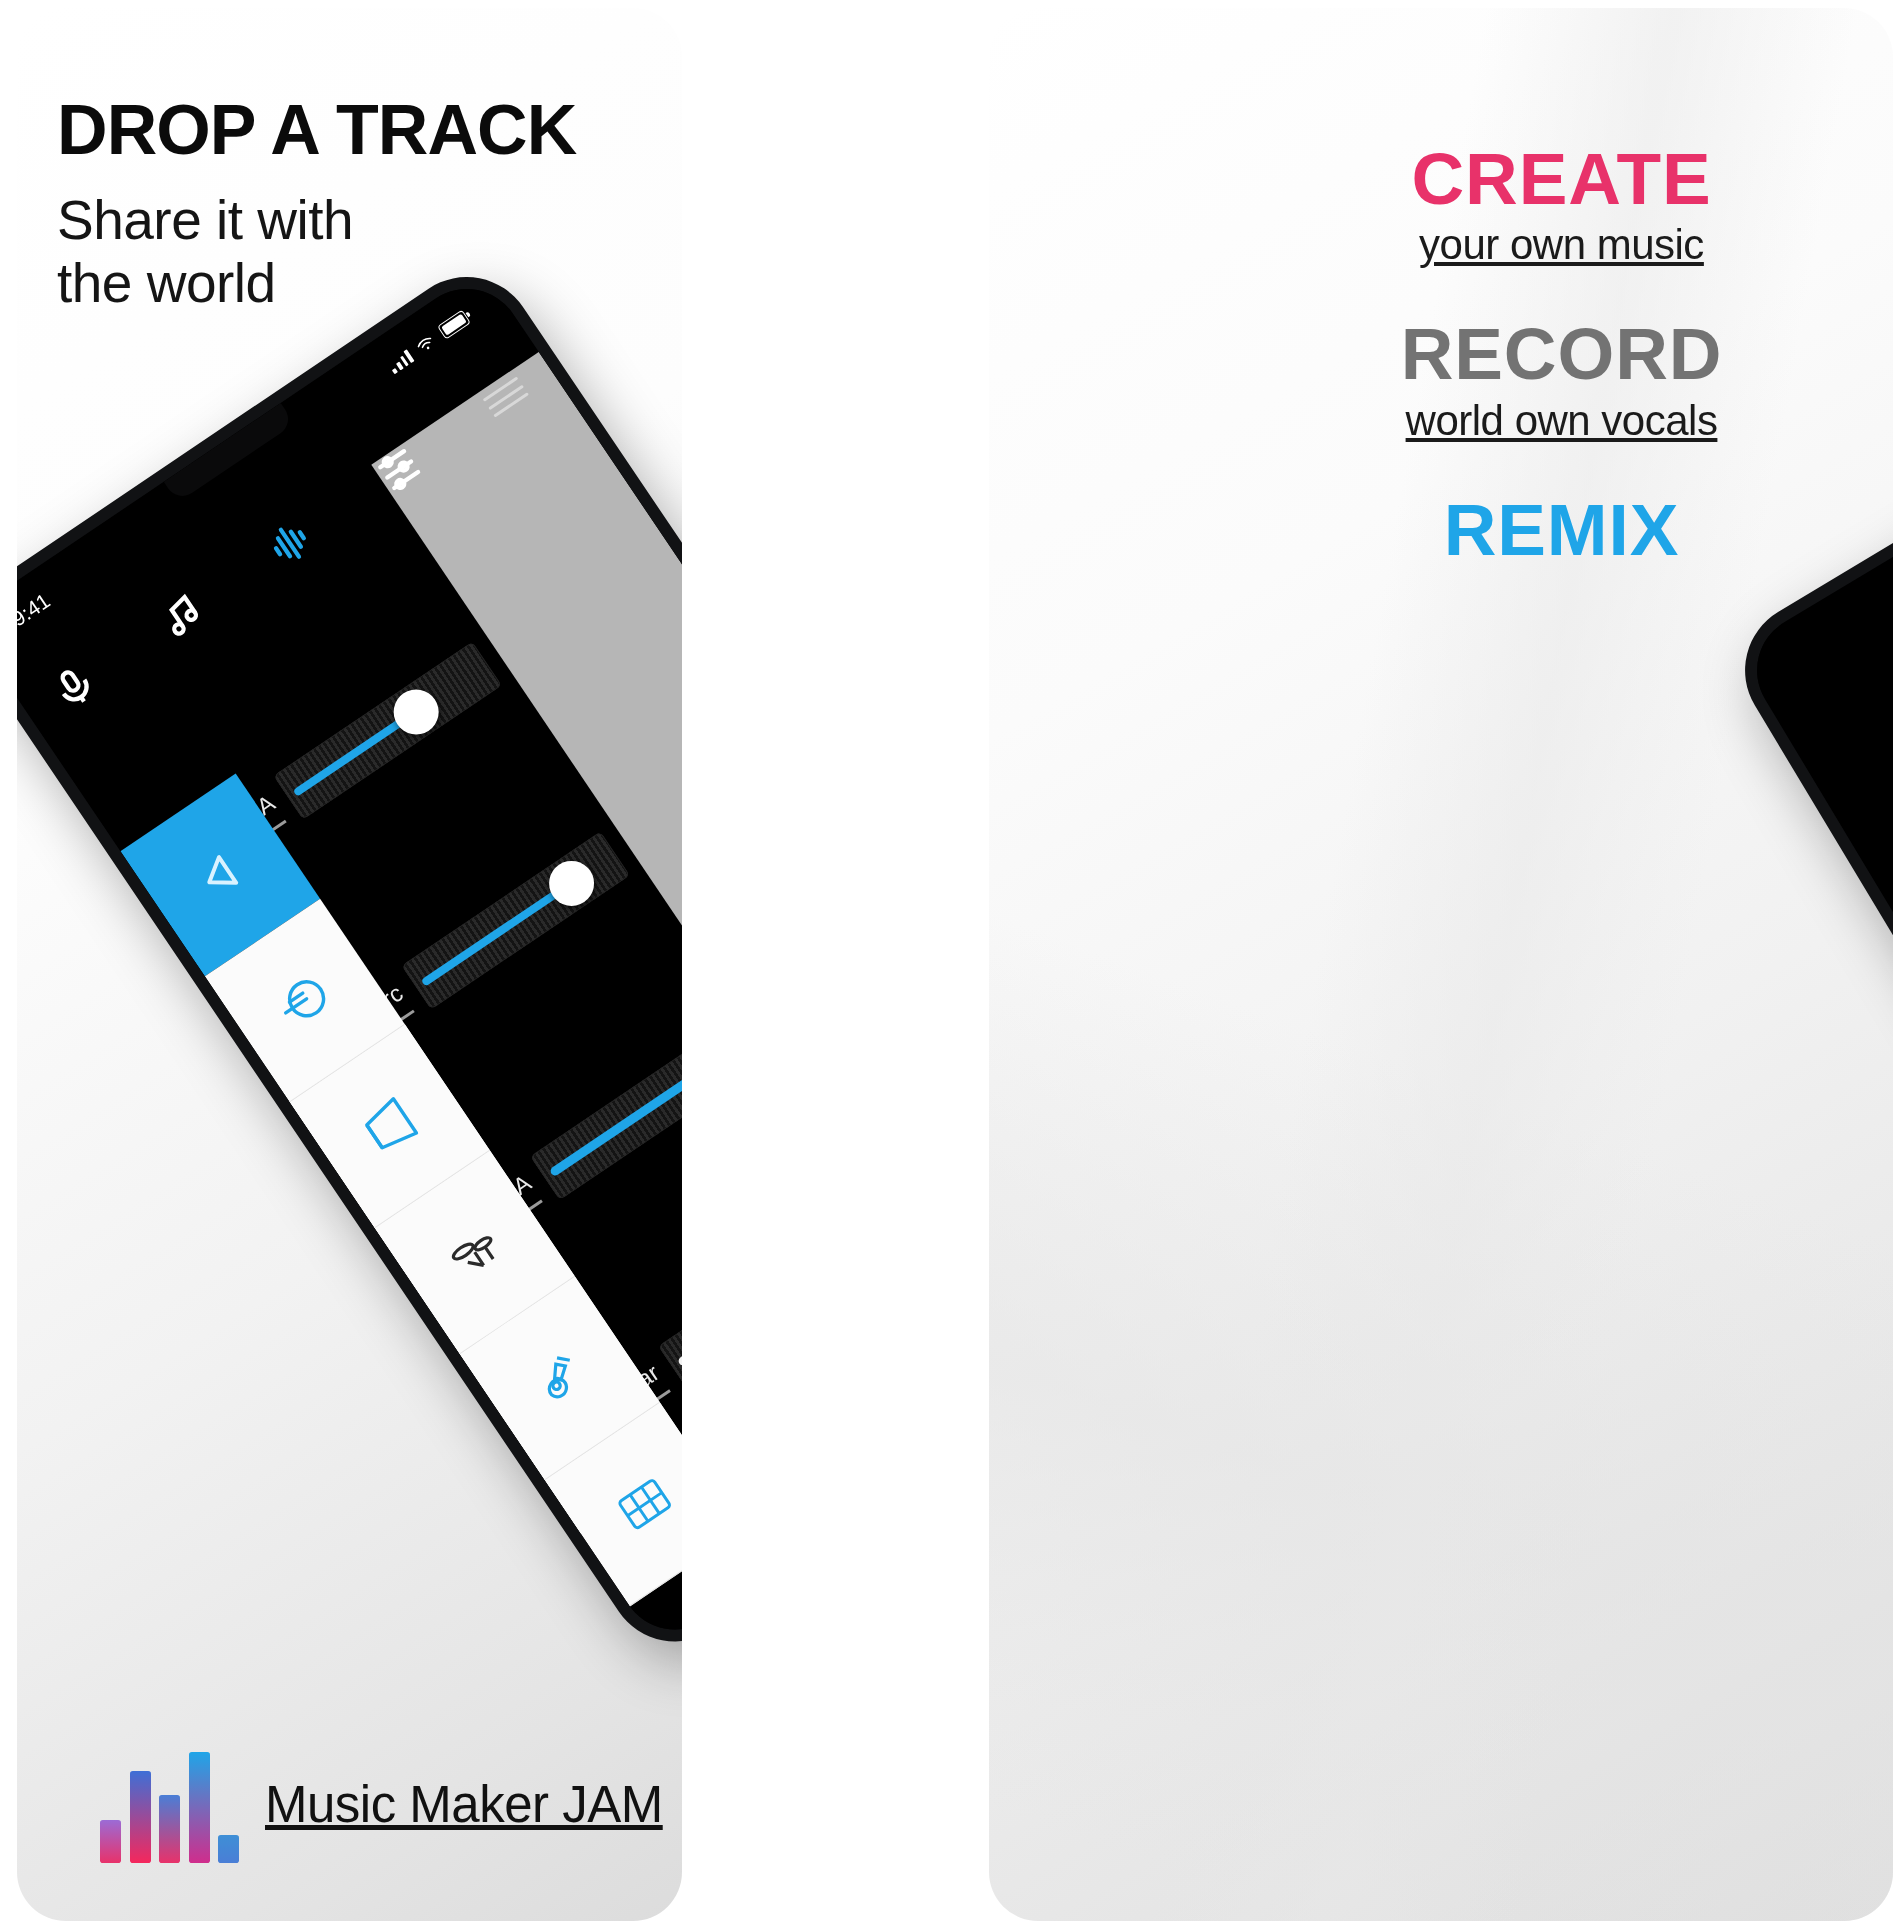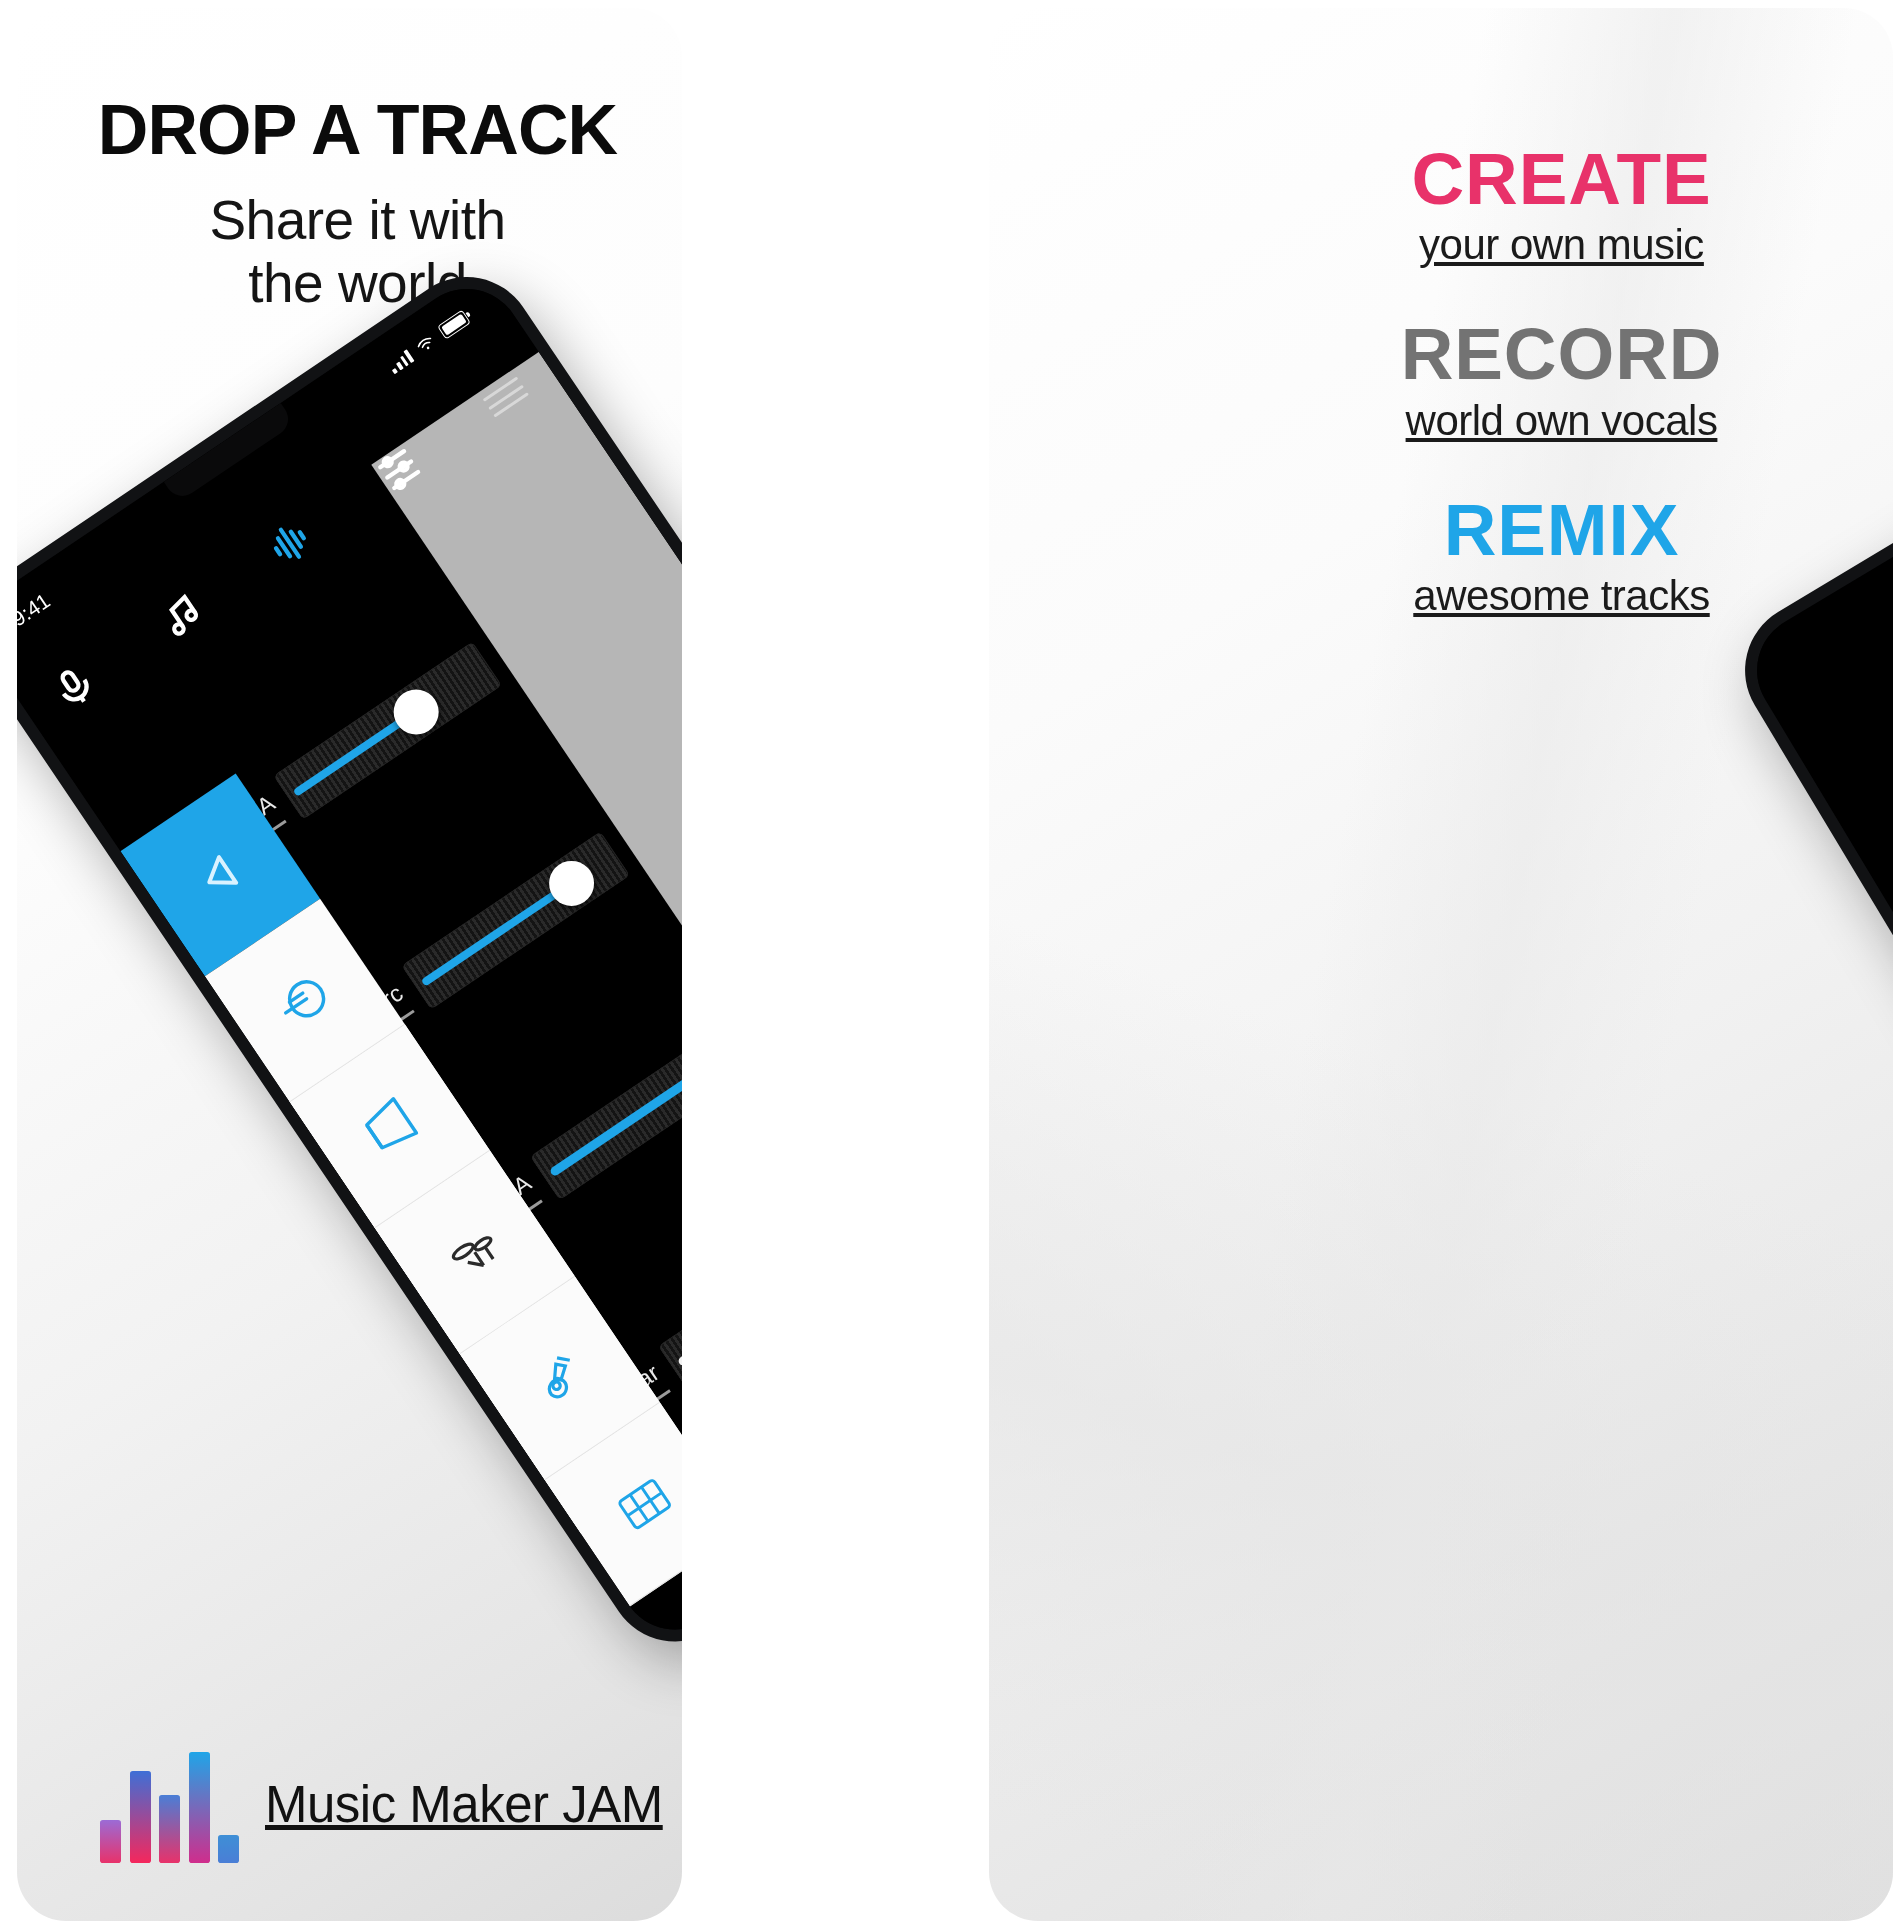--- a/index.html
+++ b/index.html
@@ -11,21 +11,21 @@
   #panel-left{left:17px;width:665px;
     background:linear-gradient(148deg,#ffffff 0%,#fdfdfd 34%,#f2f2f2 62%,#e4e4e4 88%,#dcdcdc 100%);}
   #panel-right{left:989px;width:904px;
     background:linear-gradient(150deg,#ffffff 0%,#fbfbfb 30%,#f1f1f1 58%,#e6e6e6 82%,#dedede 100%);}
   #panel-right .rgmask{position:absolute;inset:0;
     background:
       linear-gradient(100deg,rgba(255,255,255,0) 40%,rgba(232,232,232,.55) 55%,rgba(255,255,255,0) 70%),
       linear-gradient(200deg,rgba(255,255,255,0) 55%,rgba(228,228,228,.6) 75%,rgba(255,255,255,0) 95%);}
 
   
-  #left-copy{position:absolute;left:58px;top:87px;width:565px;text-align:center;}
+  #left-copy{position:absolute;left:40px;top:87px;width:565px;}
   #headline{font-size:70px;font-weight:700;letter-spacing:-0.9px;color:#0b0b0b;line-height:1.0;margin:0 0 24.5px 0;}
   #subline{font-size:55px;font-weight:400;color:#151515;line-height:1.15;margin:0;letter-spacing:-0.5px;}
 
   
   #right-copy{position:absolute;right:68px;top:134px;text-align:center;width:527px;}
   .rc-block{margin-bottom:49px;}
   .rc-block:last-child{margin-bottom:0;}
   .rc-title{font-size:73px;font-weight:700;letter-spacing:0.9px;line-height:1;margin:0 0 7.5px 0;}
   .rc-sub{font-size:42px;font-weight:400;color:#1b1b1b;letter-spacing:-0.5px;line-height:1.1;margin:0;text-decoration:underline;}
   #rc-create .rc-title{color:#E8326A;}
@@ -307,19 +307,18 @@
       <div class="rc-block" id="rc-create">
         <p class="rc-title">CREATE</p>
         <p class="rc-sub">your own music</p>
       </div>
       <div class="rc-block" id="rc-record">
         <p class="rc-title">RECORD</p>
         <p class="rc-sub">world own vocals</p>
       </div>
       <div class="rc-block" id="rc-remix">
         <p class="rc-title">REMIX</p>
-        <p class="rc-sub">awesome tracks</p>
       </div>
     </div>
 
   </div>
 </div>
 
 
 </body></html>

